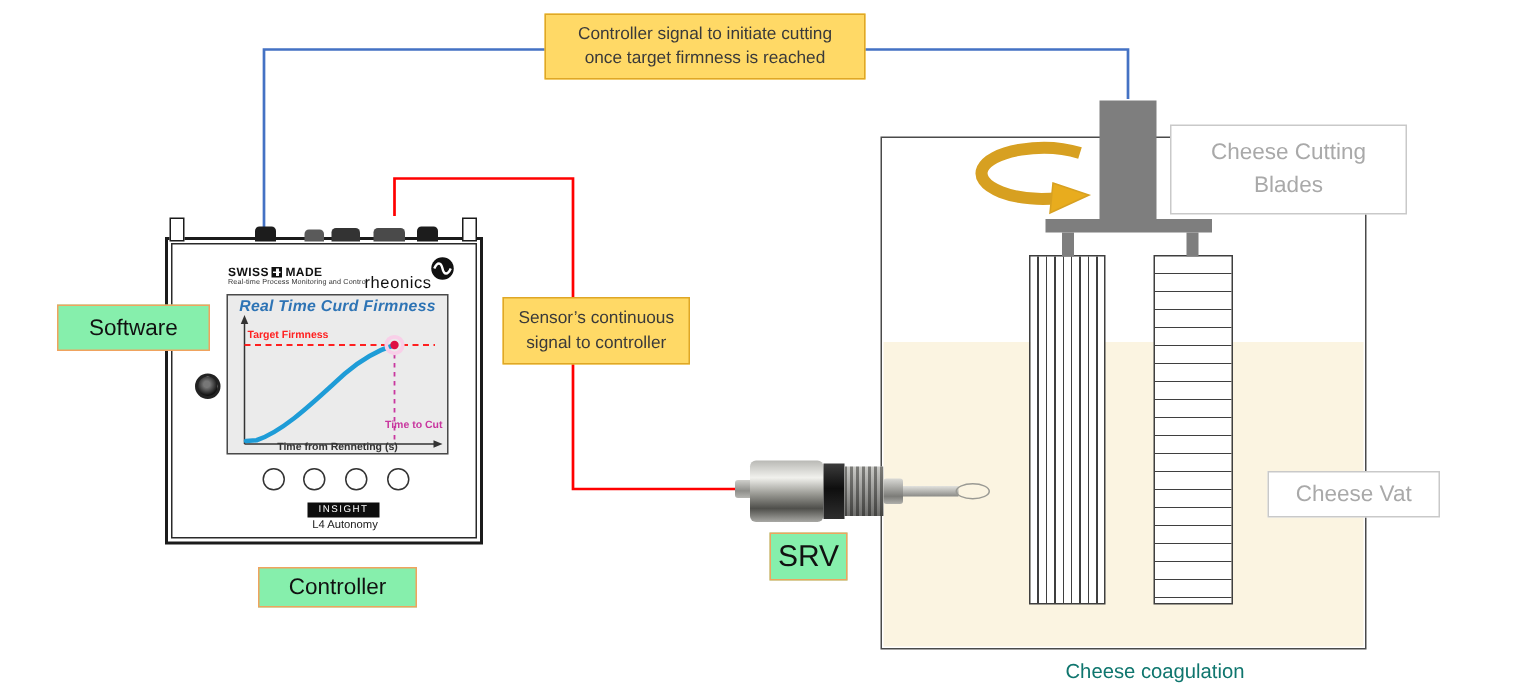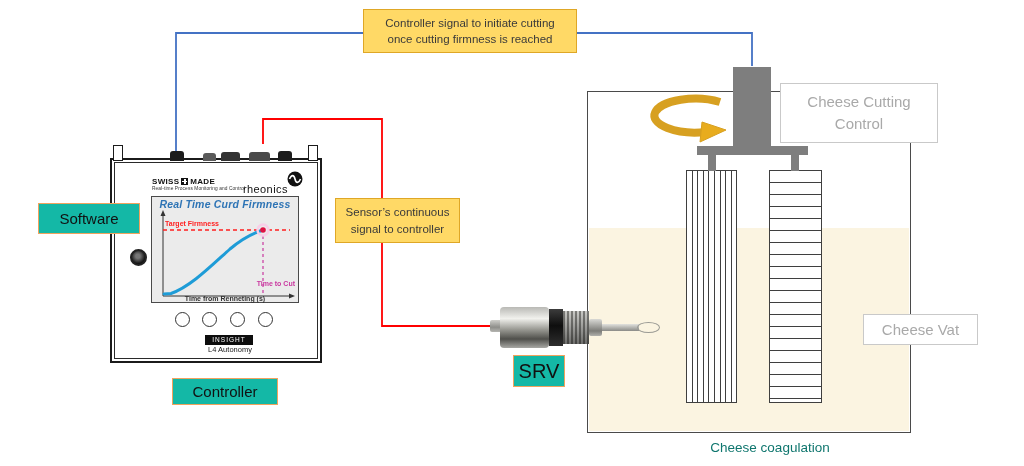--- a/index.html
+++ b/index.html
@@ -23,29 +23,29 @@
   .blade-h { left:769px; width:53px;
     background:repeating-linear-gradient(to bottom,#fff 0 11px,#3f3f3f 11px 12px); }
   .rot-arrow { left:640px; top:88px; z-index:3; }
 
   
   .callout { background:#ffd966; border:1px solid #dfa726; color:#3a3a3a;
     font-size:11.5px; line-height:1.4; text-align:center; z-index:6;
     display:flex; flex-direction:column; justify-content:center; }
   .co-top { left:363px; top:9px; width:214px; height:44px; }
   .co-sensor { left:335px; top:198px; width:125px; height:45px; }
-  .tagbox { background:#14b8a6; border:1.5px solid #f0a35e; color:#111; text-align:center;
+  .tagbox { background:#86efac; border:1.5px solid #f0a35e; color:#111; text-align:center;
     display:flex; align-items:center; justify-content:center; z-index:6; }
   .tb-software { left:38px; top:203px; width:102px; height:31px; font-size:15px; }
   .tb-controller { left:172px; top:378px; width:106px; height:27px; font-size:15px; }
   .tb-srv { left:513px; top:355px; width:52px; height:32px; font-size:20px; }
   .graybox { background:#fff; border:1px solid #c9c9c9; color:#a9a9a9; font-size:15px;
     line-height:1.45; text-align:center; display:flex; flex-direction:column; justify-content:center; z-index:6; }
   .gb-blades { left:780px; top:83px; width:158px; height:60px; }
-  .gb-vat { left:863px; top:314px; width:115px; height:31px; }
+  .gb-vat { left:845px; top:314px; width:115px; height:31px; }
   .coag { left:660px; top:440px; width:220px; text-align:center; font-size:13.5px; color:#0f766e; z-index:2; }
 
   
   .device { left:110px; top:158px; width:212px; height:205px; border:2px solid #1b1b1b; background:#fff; z-index:5; }
   .dev-inner { position:absolute; inset:2px; border:1px solid #2a2a2a; }
   .dev-tab { position:absolute; top:-15px; width:10px; height:16px; background:#fff; border:1.5px solid #1b1b1b; }
   .tab-l { left:1px; } .tab-r { left:196px; }
   .conn { position:absolute; background:#444; border-radius:3px 3px 0 0; }
   .c1 { left:58px; top:-9px; width:14px; height:10px; background:#1c1c1c; }
   .c2 { left:91px; top:-7px; width:13px; height:8px; background:#5a5a5a; }
@@ -174,29 +174,29 @@
     <div class="sn sn-body"></div>
     <div class="sn sn-collar"></div>
     <div class="sn sn-thread"></div>
     <div class="sn sn-flange"></div>
     <div class="sn sn-rod"></div>
     <div class="sn sn-paddle"></div>
   </div>
 
   <div class="abs callout co-top">
     <div>Controller signal to initiate cutting</div>
-    <div>once cutting firmness is reached</div>
+    <div>once target firmness is reached</div>
   </div>
   <div class="abs callout co-sensor">
     <div>Sensor’s continuous</div>
     <div>signal to controller</div>
   </div>
 
   <div class="abs tagbox tb-software">Software</div>
   <div class="abs tagbox tb-controller">Controller</div>
   <div class="abs tagbox tb-srv">SRV</div>
   <div class="abs graybox gb-blades">
     <div>Cheese Cutting</div>
-    <div>Control</div>
+    <div>Blades</div>
   </div>
   <div class="abs graybox gb-vat">Cheese Vat</div>
 
 </div>
 
 </body></html>

